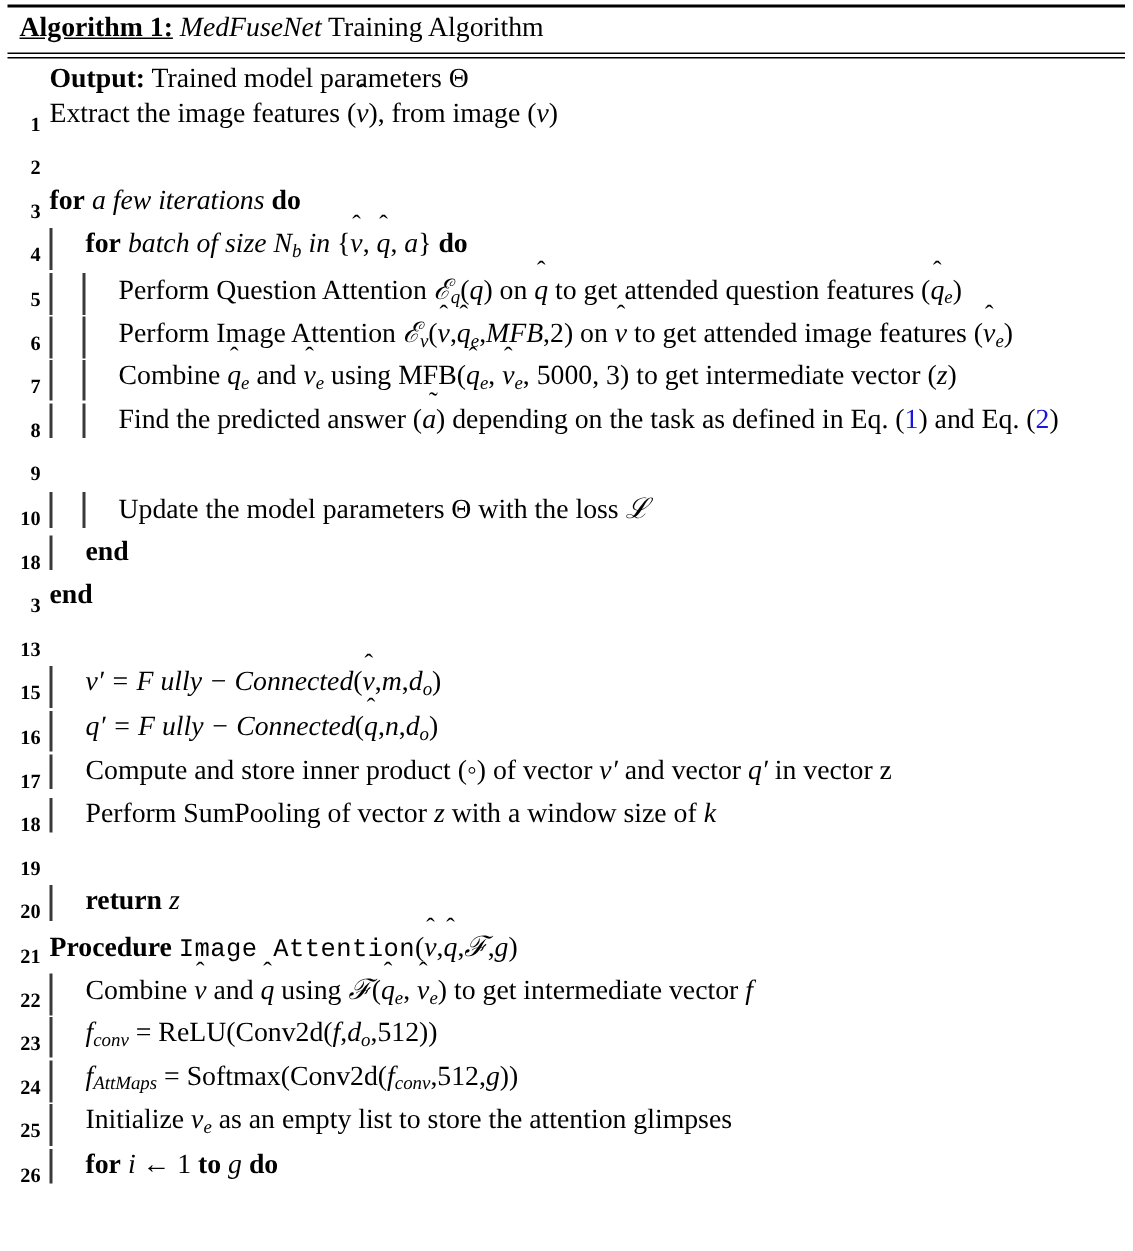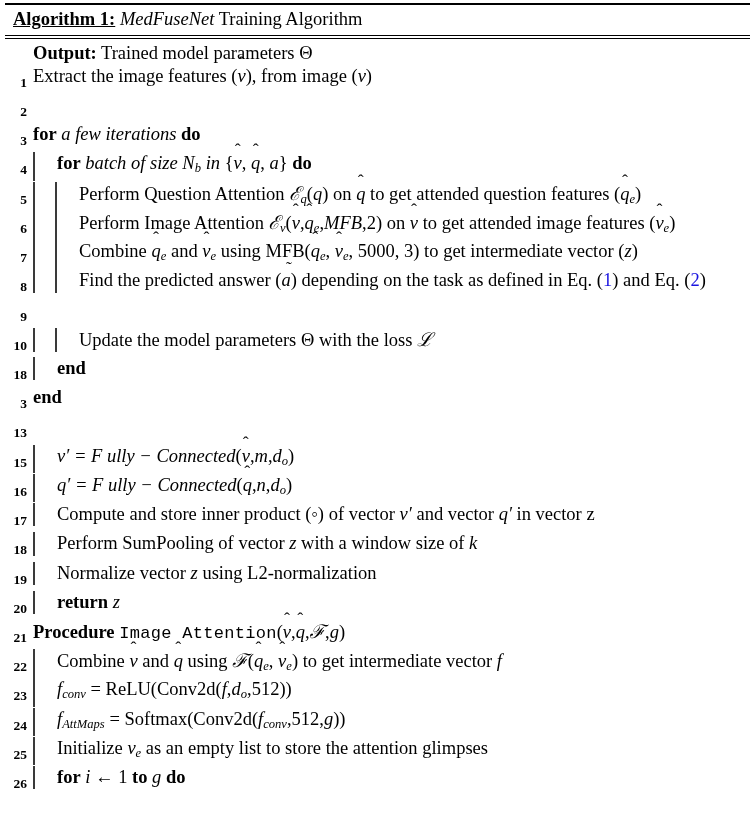--- a/index.html
+++ b/index.html
@@ -264,24 +264,20 @@
     <div class="line">
       <div class="lineno">18</div>
       <div class="content ind1">
         <span class="guide g1"></span>
         Perform SumPooling of vector <span class="math">z</span> with a window size of <span class="math">k</span>
       </div>
     </div>
 
     <div class="line">
       <div class="lineno">19</div>
-      <div class="content ind1">
-        <span class="guide g1"></span>
-        Normalize vector <span class="math">z</span> using L2-normalization
-      </div>
     </div>
 
     <div class="line">
       <div class="lineno">20</div>
       <div class="content ind1">
         <span class="guide g1"></span>
         <span class="kw">return</span> <span class="math">z</span>
       </div>
     </div>
 

